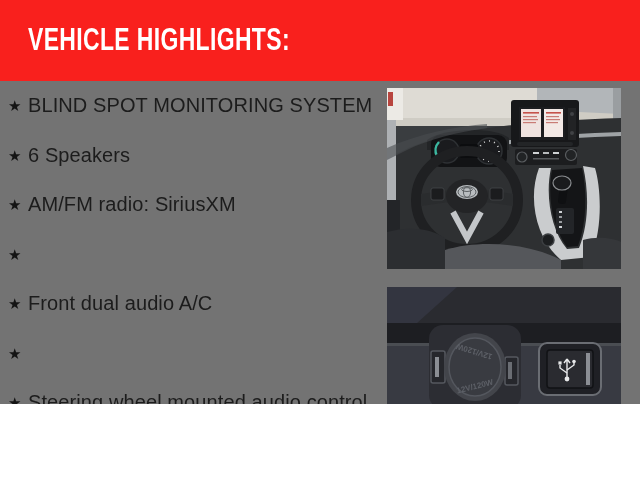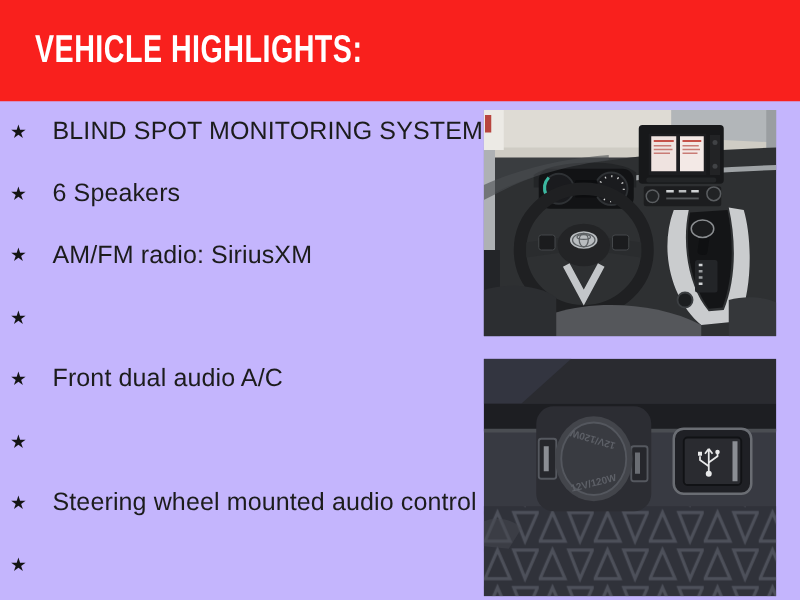--- a/index.html
+++ b/index.html
@@ -1,22 +1,22 @@
 <!DOCTYPE html>
 <html><head>
 <meta charset="utf-8">
 <style>
   * { margin: 0; padding: 0; box-sizing: border-box; }
   html, body { width: 640px; height: 480px; }
   body { font-family: "Liberation Sans", sans-serif; background: #ffffff; }
 
   .page {
     position: relative;
-    width: 640px; height: 480px;
-    background: #c4b5fd;
+    width: 640px; height: 404px;
+    background: #737373;
     overflow: hidden;
   }
 
   
   .header-bar {
     position: absolute;
     left: 0; top: 0;
     width: 640px; height: 81px;
     background: #F9201D;
   }
@@ -51,21 +51,20 @@
     font-size: 15px;
     color: #141414;
     line-height: 1;
     flex: 0 0 20px;
   }
   .feature-text {
     font-size: 20px;
     color: #1c1c1c;
     letter-spacing: 0.1px;
     white-space: nowrap;
-    margin-left: 14px;
   }
 
   
   .photo {
     position: absolute;
     display: block;
   }
   .photo-top    { left: 387px; top: 88px;  width: 234px; height: 181px; }
   .photo-bottom { left: 387px; top: 287px; width: 234px; height: 190px; }
   .photo svg { display: block; width: 100%; height: 100%; }

